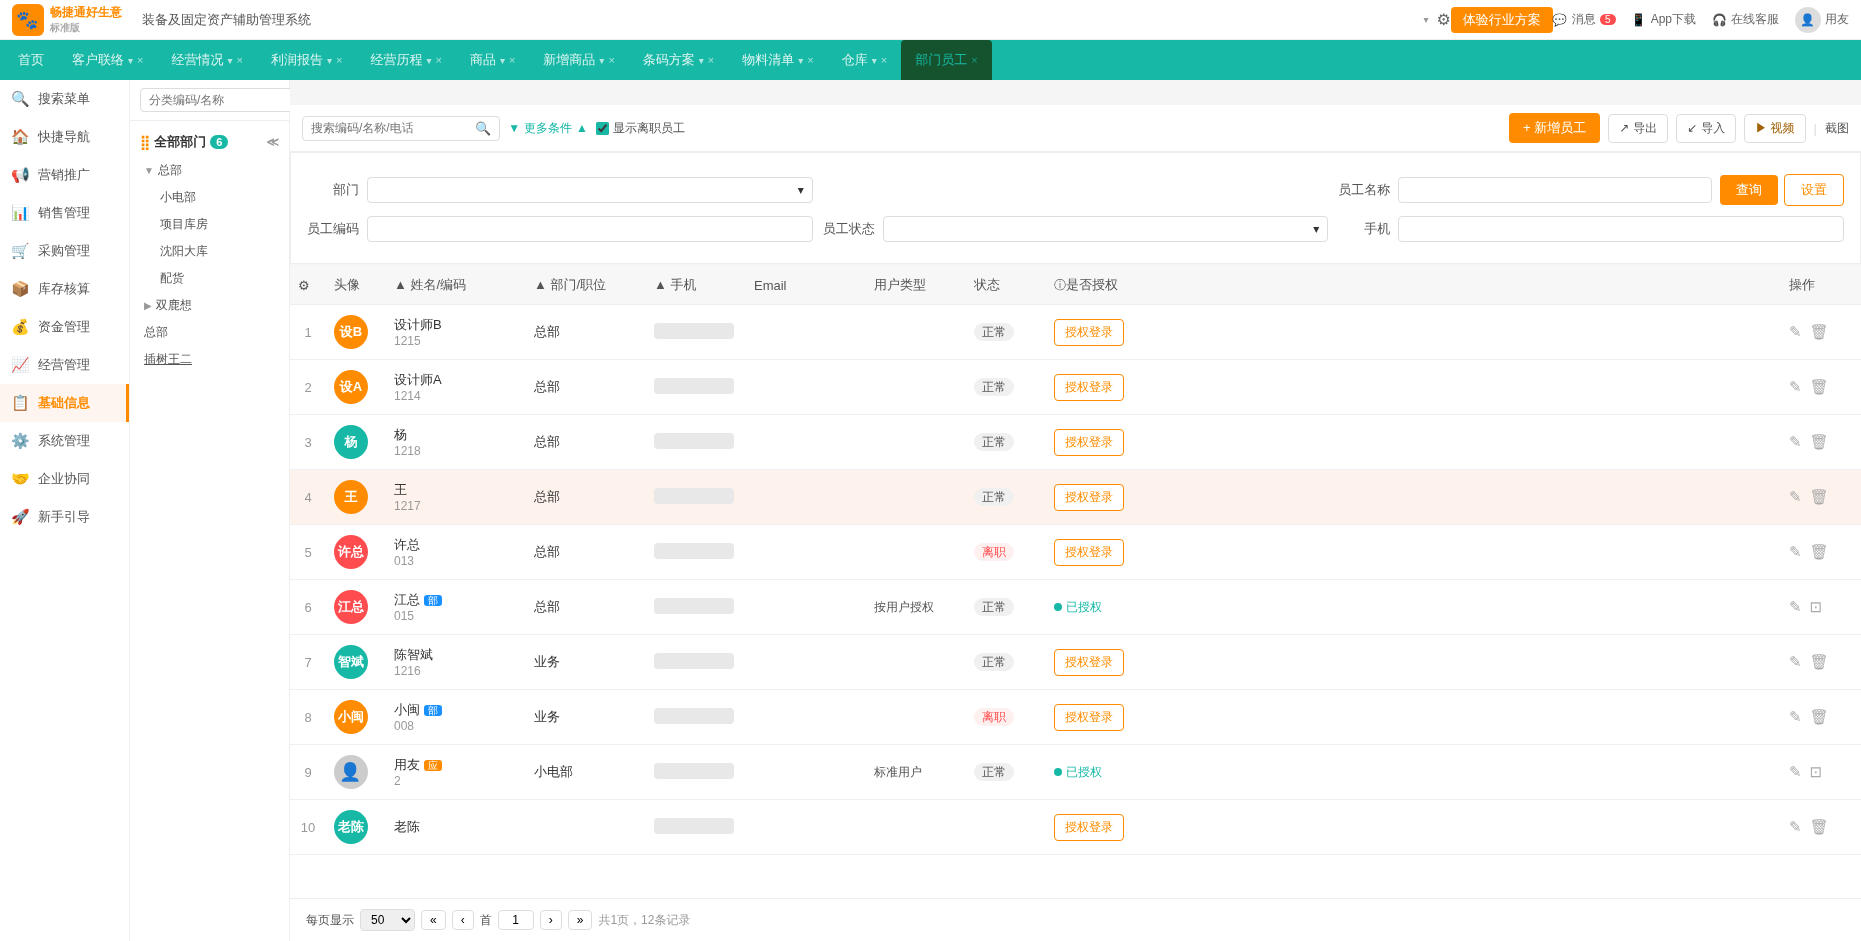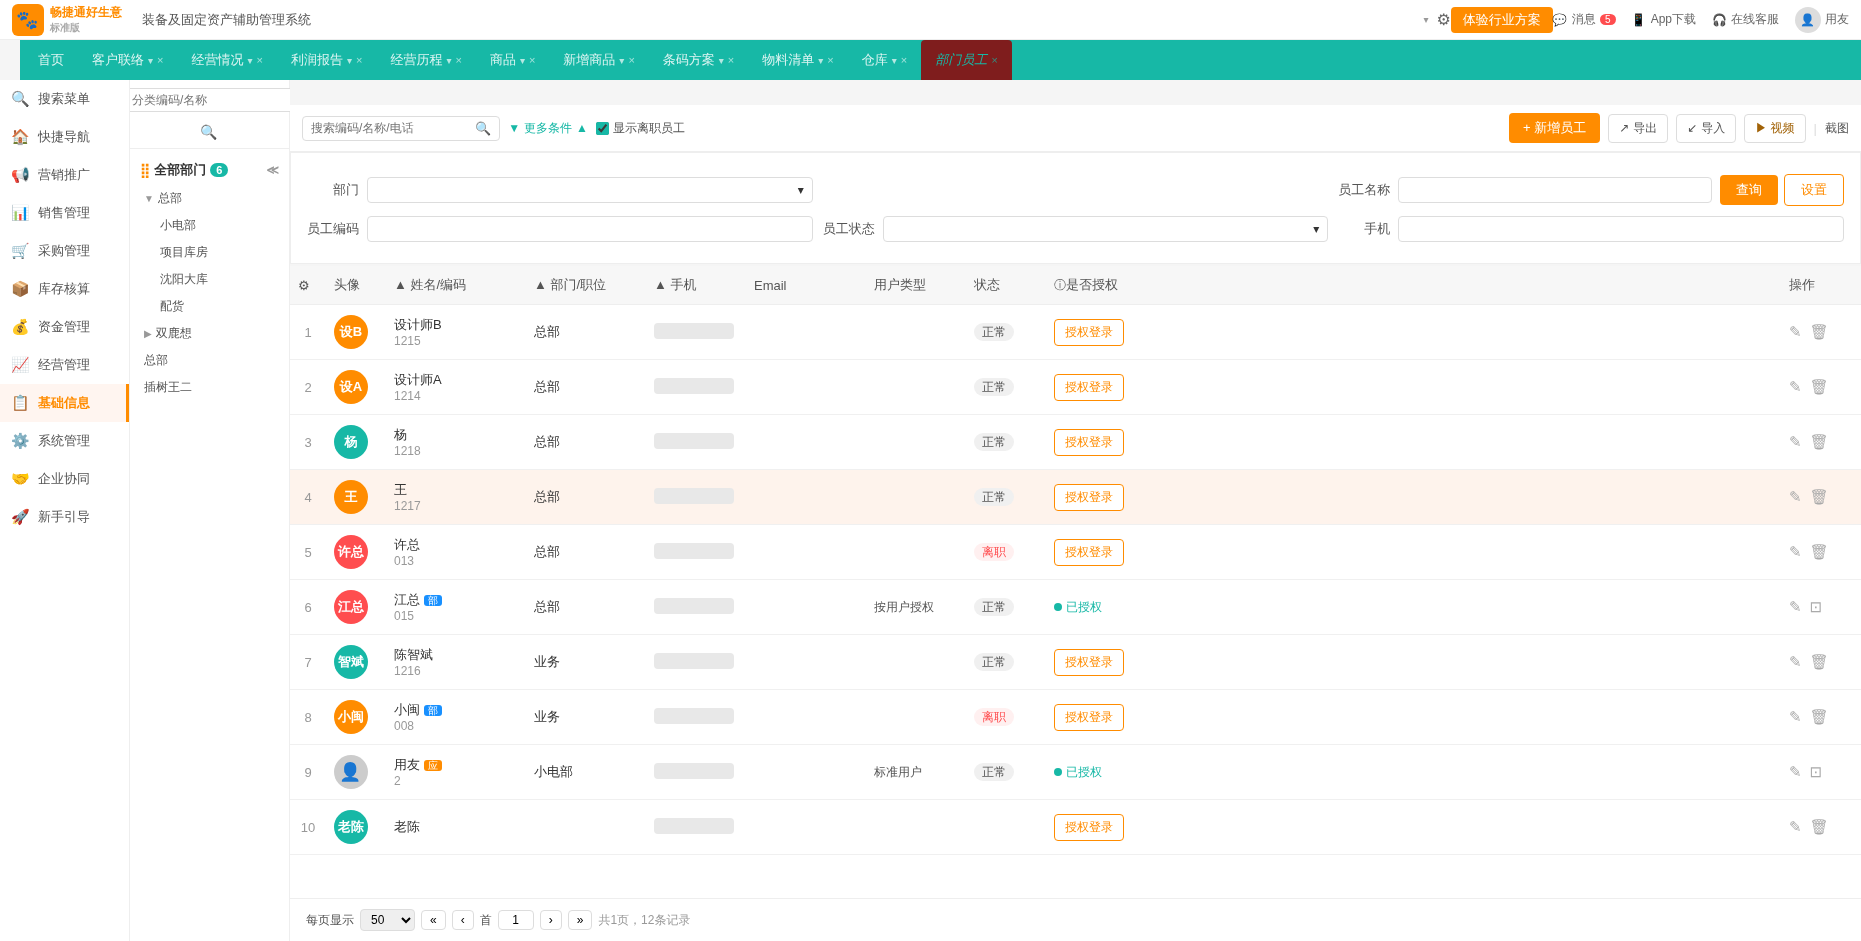--- a/index.html
+++ b/index.html
@@ -13,41 +13,41 @@
     .system-title { font-size: 13px; color: #555; flex: 1; }
     .top-right { display: flex; align-items: center; gap: 16px; margin-left: auto; font-size: 12px; color: #666; }
     .top-right-item { display: flex; align-items: center; gap: 4px; cursor: pointer; }
     .badge { background: #ff4d4f; color: white; border-radius: 10px; padding: 0 5px; font-size: 10px; min-width: 16px; text-align: center; }
     .btn-trial { background: #ff8c00; color: white; border: none; border-radius: 4px; padding: 4px 12px; font-size: 13px; cursor: pointer; }
     .dropdown-arrow { font-size: 10px; color: #999; }
     .gear-icon { cursor: pointer; color: #666; font-size: 16px; }
     .avatar-circle { width: 26px; height: 26px; background: #ddd; border-radius: 50%; display: flex; align-items: center; justify-content: center; color: #999; font-size: 12px; }
 
     
-    .nav-tabs { background: #17b8a6; display: flex; align-items: center; height: 40px; padding: 0 4px; overflow: hidden; margin-left: 20px; }
+    .nav-tabs { background: #17b8a6; display: flex; align-items: center; height: 40px; padding: 0 4px; overflow: hidden; }
     .nav-tab { padding: 0 14px; height: 40px; display: flex; align-items: center; color: rgba(255,255,255,0.85); font-size: 13px; cursor: pointer; white-space: nowrap; gap: 4px; }
-    .nav-tab.active { background: #7f1d1d; color: #17b8a6; border-radius: 4px 4px 0 0; font-style: italic; }
+    .nav-tab.active { background: #14532d; color: #17b8a6; border-radius: 4px 4px 0 0; }
     .nav-tab .close-x { font-size: 11px; opacity: 0.7; }
     .nav-tab .arrow { font-size: 10px; opacity: 0.8; }
 
     
     .main-layout { display: flex; height: calc(941px - 80px); }
 
     
     .sidebar { width: 130px; background: #fff; border-right: 1px solid #eee; display: flex; flex-direction: column; overflow-y: auto; }
     .sidebar-item { display: flex; align-items: center; gap: 8px; padding: 10px 12px; cursor: pointer; color: #555; font-size: 13px; }
     .sidebar-item.active { background: #fff5f0; color: #ff8c00; border-right: 3px solid #ff8c00; font-weight: bold; }
     .sidebar-icon { width: 18px; height: 18px; display: flex; align-items: center; justify-content: center; font-size: 15px; }
 
     
     .content-area { flex: 1; display: flex; overflow: hidden; }
 
     
     .dept-tree { width: 160px; background: #fff; border-right: 1px solid #eee; display: flex; flex-direction: column; }
-    .dept-tree-header { display: flex; align-items: center; padding: 8px 10px; border-bottom: 1px solid #eee; gap: 12px; flex-direction: column; }
+    .dept-tree-header { display: flex; align-items: center; padding: 8px 10px; border-bottom: 1px solid #eee; gap: 12px; }
     .dept-search { flex: 1; border: 1px solid #ddd; border-radius: 4px; padding: 4px 8px; font-size: 12px; outline: none; }
     .search-btn { background: none; border: none; cursor: pointer; color: #999; font-size: 14px; }
     .dept-list { flex: 1; overflow-y: auto; padding: 6px 0; }
     .dept-section-header { display: flex; align-items: center; padding: 6px 10px; font-size: 13px; font-weight: bold; color: #333; gap: 4px; cursor: pointer; }
     .dept-section-header .dot-grid { color: #ff8c00; font-size: 14px; }
     .dept-section-header .dept-badge { background: #17b8a6; color: white; border-radius: 10px; padding: 1px 6px; font-size: 11px; }
     .dept-section-header .collapse-btn { margin-left: auto; cursor: pointer; color: #999; font-size: 12px; }
     .dept-tree-item { padding: 5px 10px 5px 20px; font-size: 12px; color: #555; cursor: pointer; display: flex; align-items: center; gap: 4px; }
     .dept-tree-subitem { padding: 5px 10px 5px 30px; font-size: 12px; color: #555; cursor: pointer; }
     .expand-arrow { font-size: 10px; color: #999; }
@@ -242,21 +242,21 @@
         </div>
         <div class="dept-tree-subitem">小电部</div>
         <div class="dept-tree-subitem">项目库房</div>
         <div class="dept-tree-subitem">沈阳大库</div>
         <div class="dept-tree-subitem">配货</div>
         <div class="dept-tree-item" style="padding-left:14px;">
           <span class="expand-arrow">▶</span>
           双鹿想
         </div>
         <div class="dept-tree-item" style="padding-left:14px;">总部</div>
-        <div class="dept-tree-item" style="padding-left:14px;">插树王二</div>
+        <div class="dept-tree-item" style="padding-left:14px;text-decoration:underline;">插树王二</div>
       </div>
     </div>
 
     <div class="right-panel">
 
       <div class="toolbar">
         <div class="search-input-box">
           <input type="text" style="width: 160px;" placeholder="搜索编码/名称/电话">
           <span style="color:#999;cursor:pointer;">🔍</span>
         </div>

